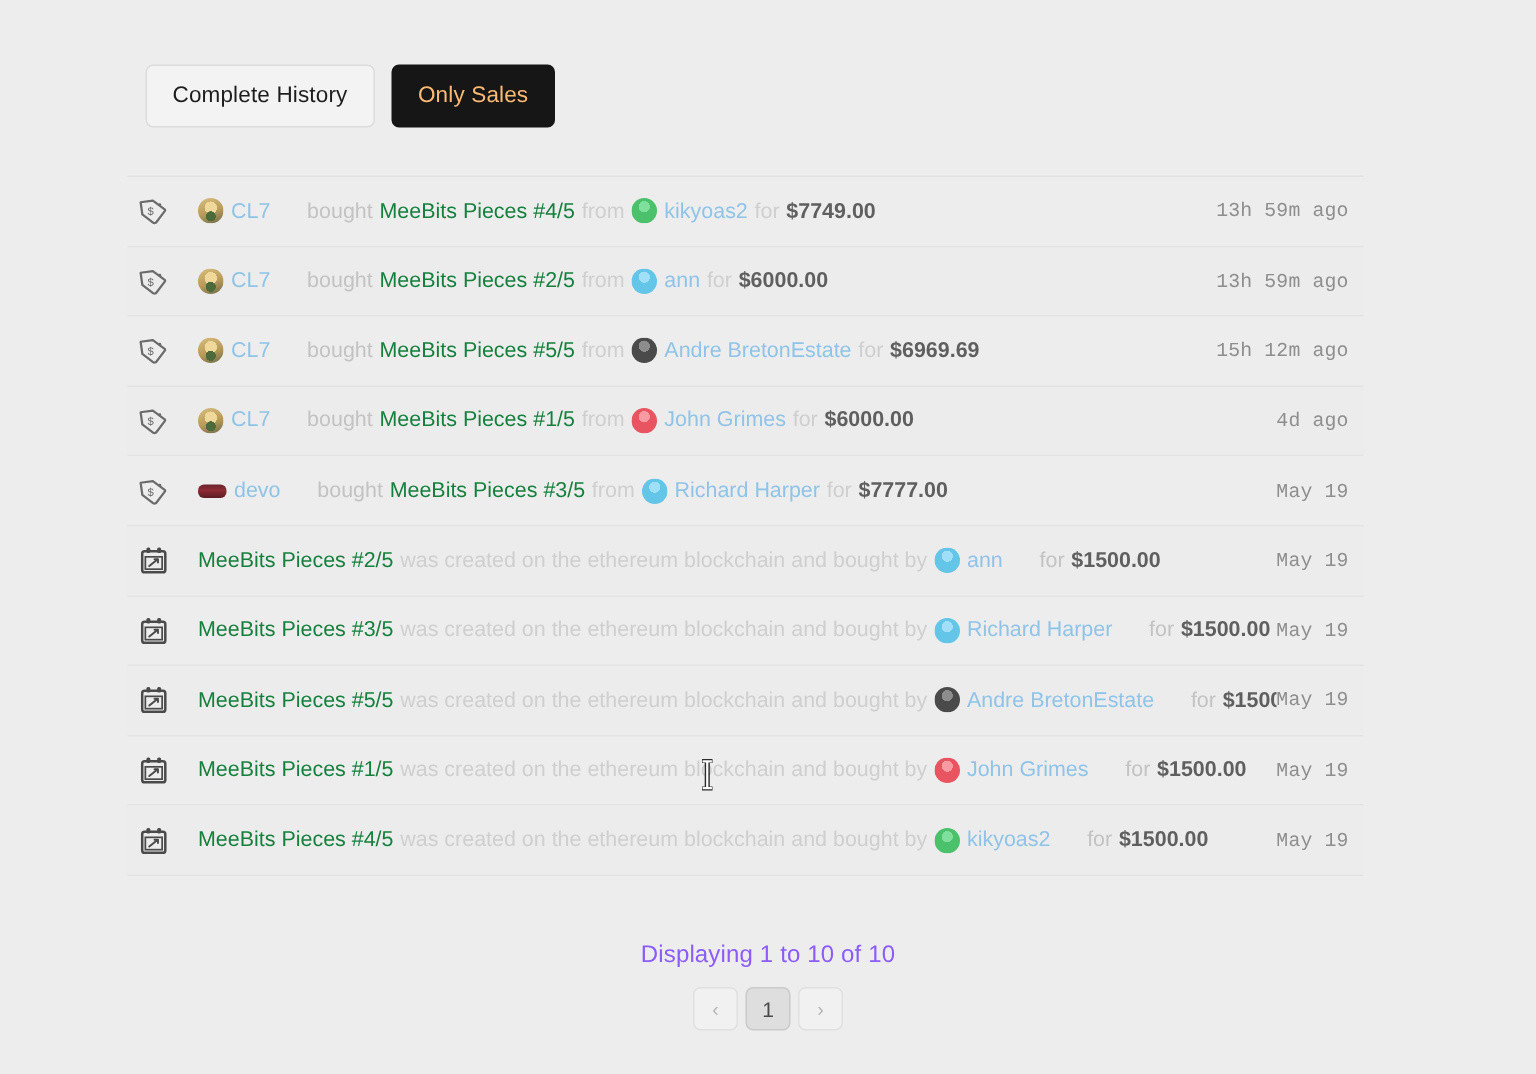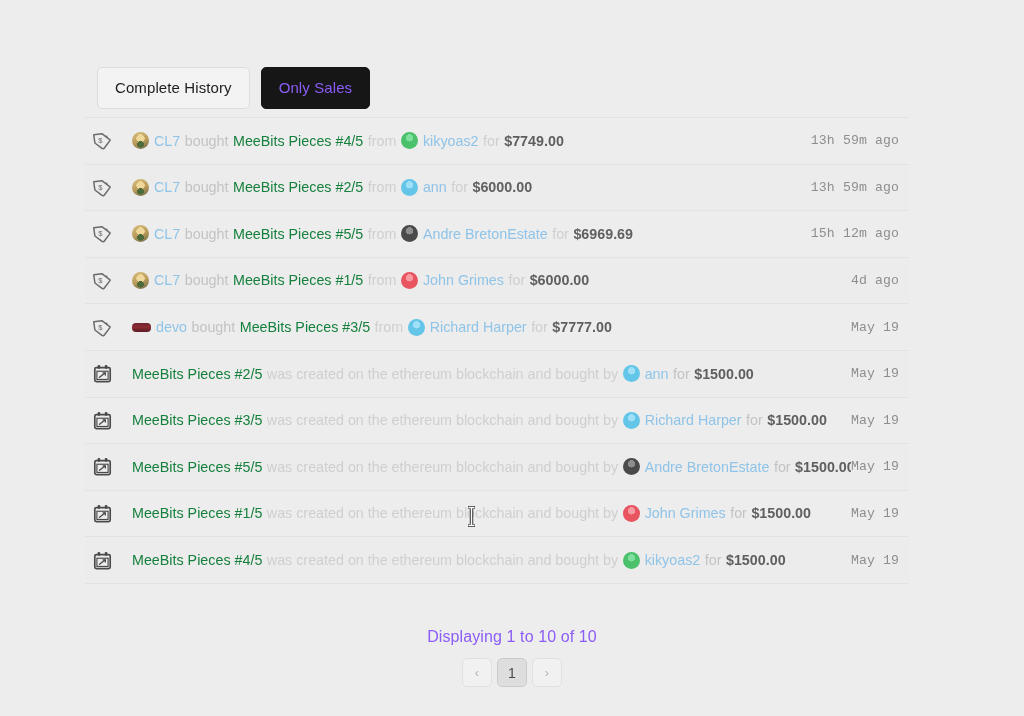--- a/index.html
+++ b/index.html
@@ -30,31 +30,30 @@
   }
   .filter-btn {
     font-family: "Liberation Sans", sans-serif;
     font-size: 15px;
     line-height: 1;
     padding: 12px 17px 13px 17px;
     border-radius: 5px;
     cursor: pointer;
     white-space: nowrap;
     letter-spacing: 0.1px;
-    margin-top: 24px;
   }
   .filter-btn.inactive {
     background: #f3f3f3;
     border: 1px solid #dcdcdc;
     color: #1d1d1d;
   }
   .filter-btn.active {
     background: #161616;
     border: 1px solid #161616;
-    color: #8b5cf6;
+    color: #fdba74;
   }
 
   
   .activity-list {
     position: absolute;
     left: 85px;
     top: 117px;
     width: 824px;
     border-top: 1px solid #e2e2e2;
   }
@@ -97,21 +96,21 @@
     font-size: 13.2px;
     color: #8e8e8e;
     text-align: right;
     padding-right: 6px;
     letter-spacing: 0.1px;
     font-family: Liberation Mono, monospace;
   }
 
   
   .tok { margin-right: 4.5px; }
-  .tok-muted  { color: #c3c3c3; }
+  .tok-muted  { color: #c3c3c3; margin-left: 20px; }
   .tok-dark   { color: #15803d; }
   .tok-link   { color: #8fc4e8; }
   .tok-price  { color: #5f5f5f; font-weight: bold; }
   .tok-faint  { color: #cfcfcf; }
 
   
   .avatar {
     width: 17px;
     height: 17px;
     border-radius: 50%;

